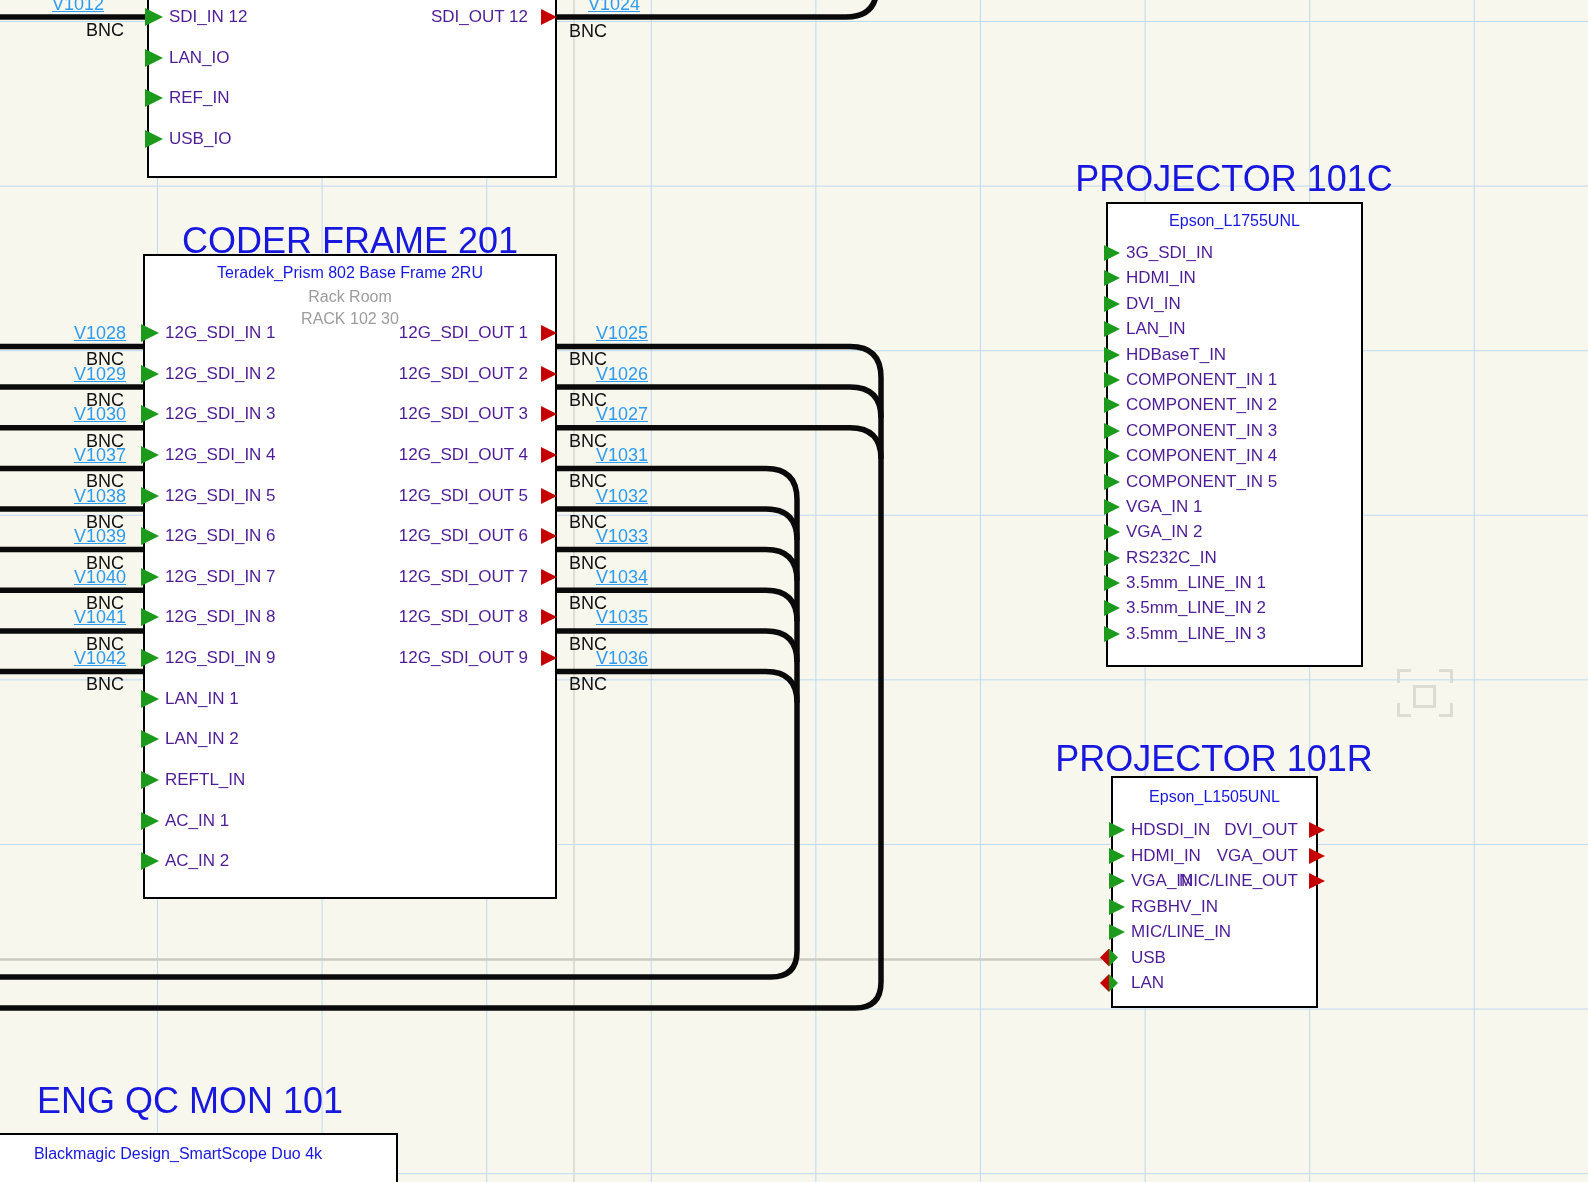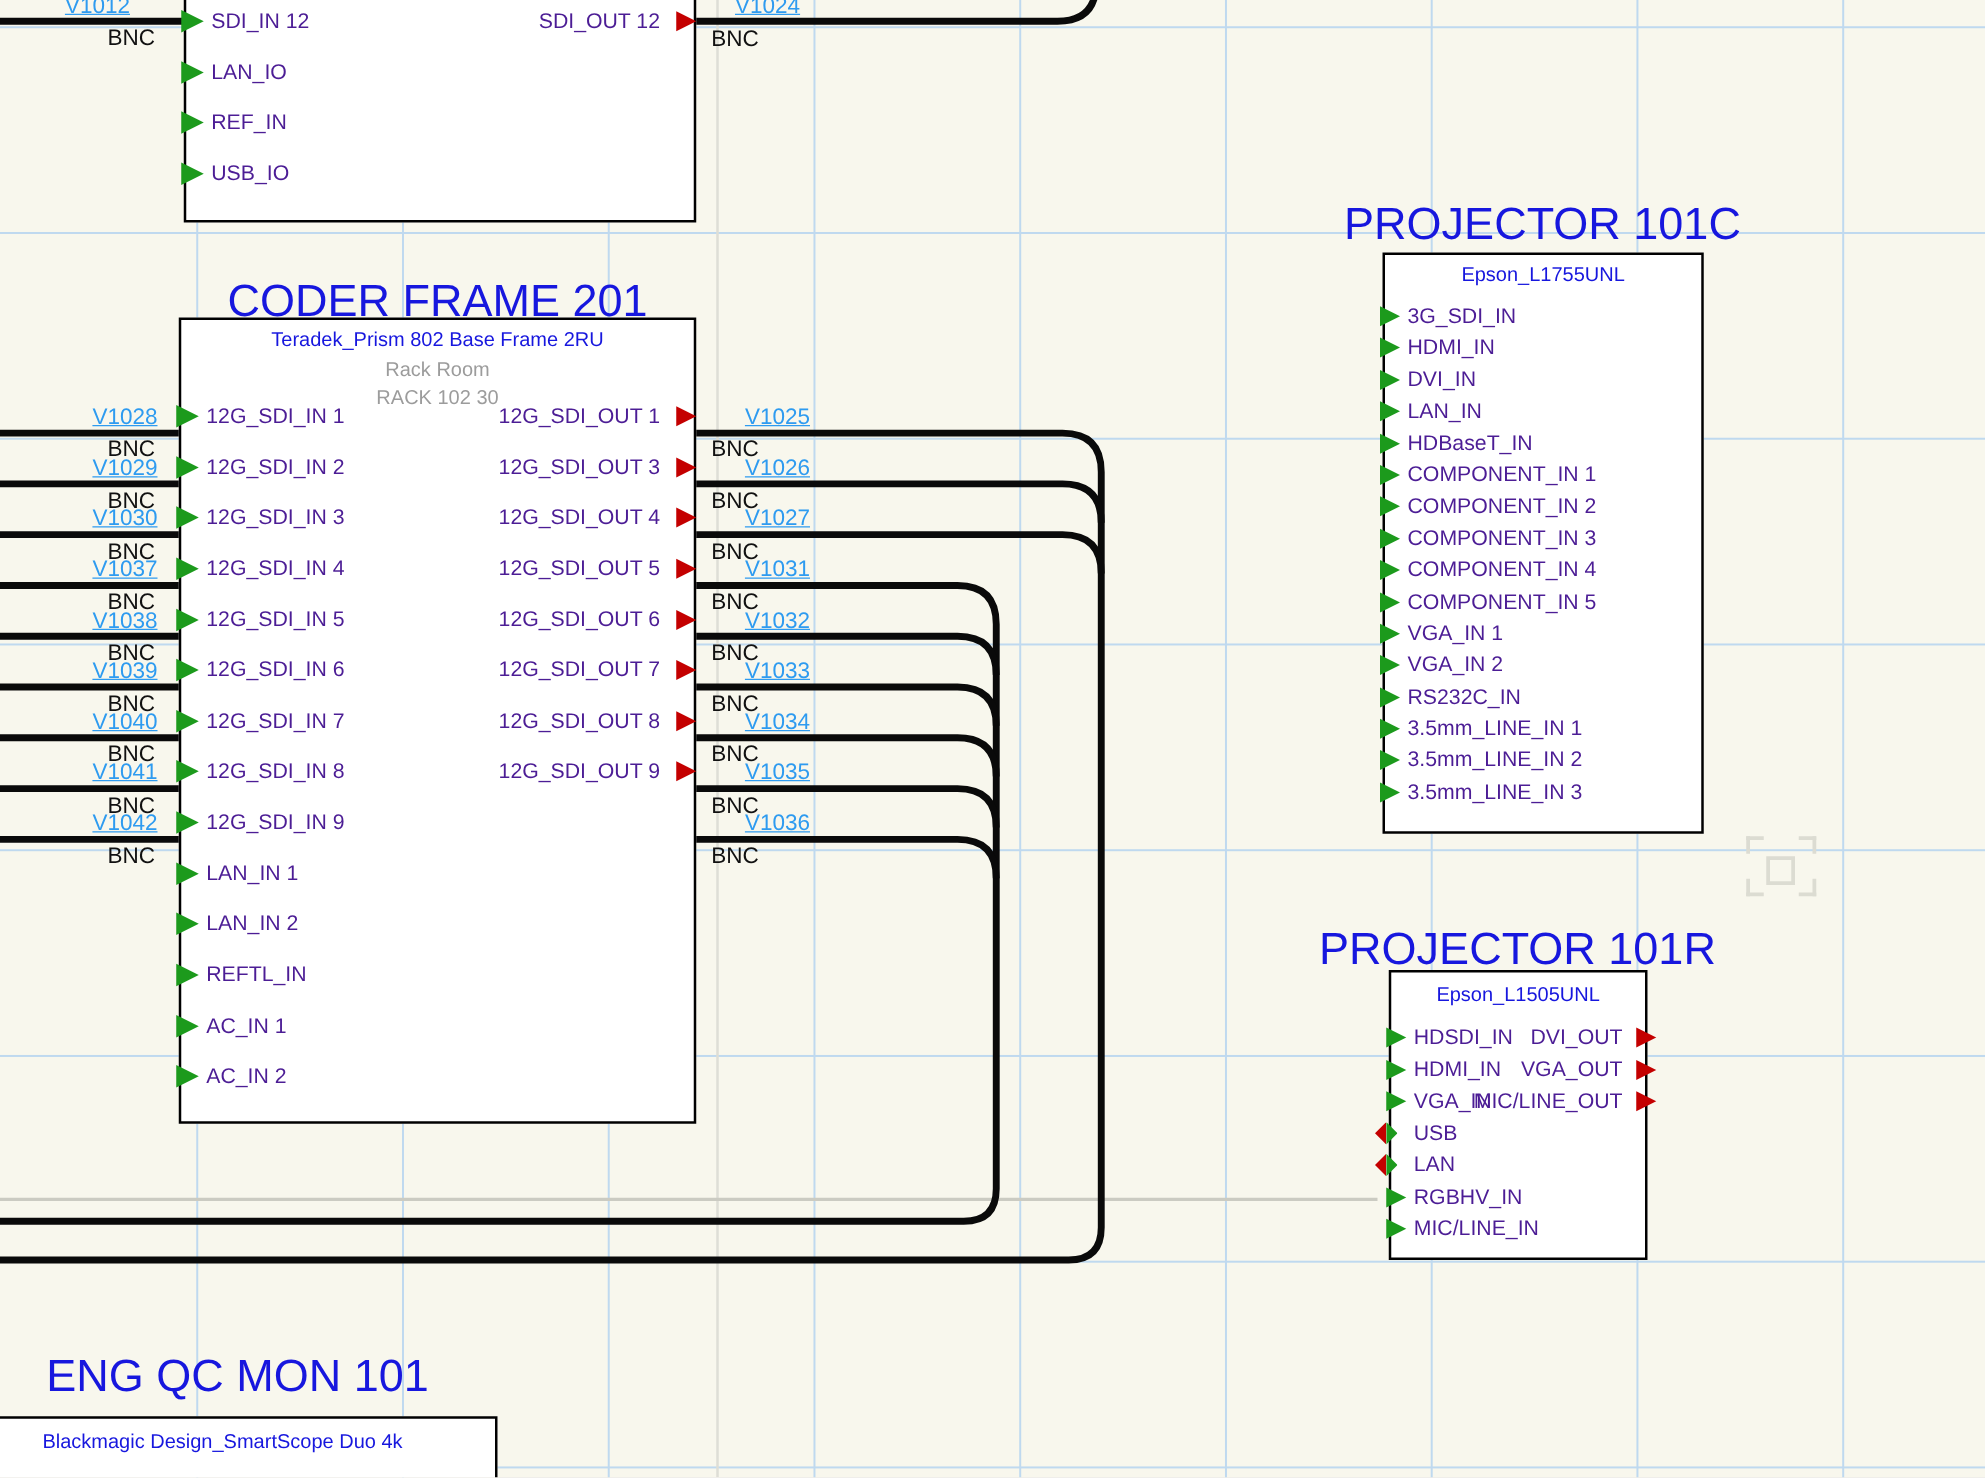--- a/index.html
+++ b/index.html
@@ -215,20 +215,24 @@
           <span class="plabel">AC_IN 2</span>
         </div>
       </div>
     <div class="pcol" style="right:-2px;top:56.7px;width:220px;">
 
         <div class="prow rh40 outrow">
           <span class="plabel">12G_SDI_OUT 1</span>
           <span class="tri-r"></span>
         </div>
 
+        <div class="prow rh40 outrow">
+          <span class="plabel">12G_SDI_OUT 2</span>
+          <span class="tri-r"></span>
+        </div>
 
         <div class="prow rh40 outrow">
           <span class="plabel">12G_SDI_OUT 3</span>
           <span class="tri-r"></span>
         </div>
 
         <div class="prow rh40 outrow">
           <span class="plabel">12G_SDI_OUT 4</span>
           <span class="tri-r"></span>
         </div>
@@ -466,47 +470,47 @@
           <div class="prow rh255">
             <span class="tri-g sm"></span>
             <span class="plabel">VGA_IN</span>
             <span class="plabel r-out">MIC/LINE_OUT</span>
             <span class="tri-r r-tri"></span>
           </div>
         </div>
       <div>
 
           <div class="prow rh255">
+            <span class="tri-g sm"></span>
+            <span class="plabel">RGBHV_IN</span>
+          </div>
+
+          <div class="prow rh255">
+            <span class="tri-g sm"></span>
+            <span class="plabel">MIC/LINE_IN</span>
+          </div>
+        </div>
+      <div>
+
+          <div class="prow rh255">
             <span class="diamond">
               <i class="d-l"></i>
               <i class="d-r"></i>
             </span>
             <span class="plabel dia-label">USB</span>
           </div>
 
           <div class="prow rh255">
             <span class="diamond">
               <i class="d-l"></i>
               <i class="d-r"></i>
             </span>
             <span class="plabel dia-label">LAN</span>
           </div>
         </div>
-      <div>
-
-          <div class="prow rh255">
-            <span class="tri-g sm"></span>
-            <span class="plabel">RGBHV_IN</span>
-          </div>
-
-          <div class="prow rh255">
-            <span class="tri-g sm"></span>
-            <span class="plabel">MIC/LINE_IN</span>
-          </div>
-        </div>
     </div>
   </div>
 
   <div class="btitle" style="left:10px;top:1082px;width:360px;">ENG QC MON 101</div>
   <div class="block" style="left:-42px;top:1133px;width:440px;height:70px;">
     <div class="devline" style="margin-top:6px;">Blackmagic Design_SmartScope Duo 4k</div>
   </div>
 
 </div>
 

